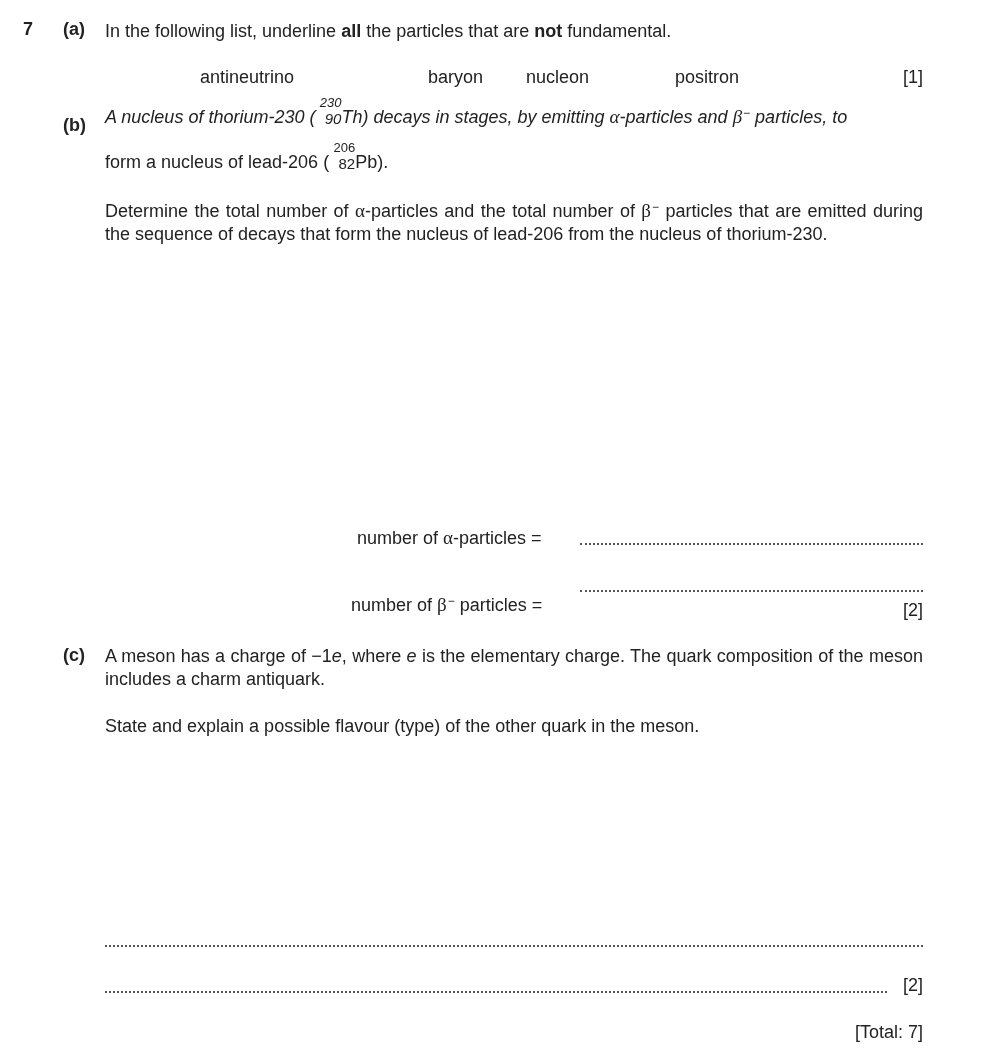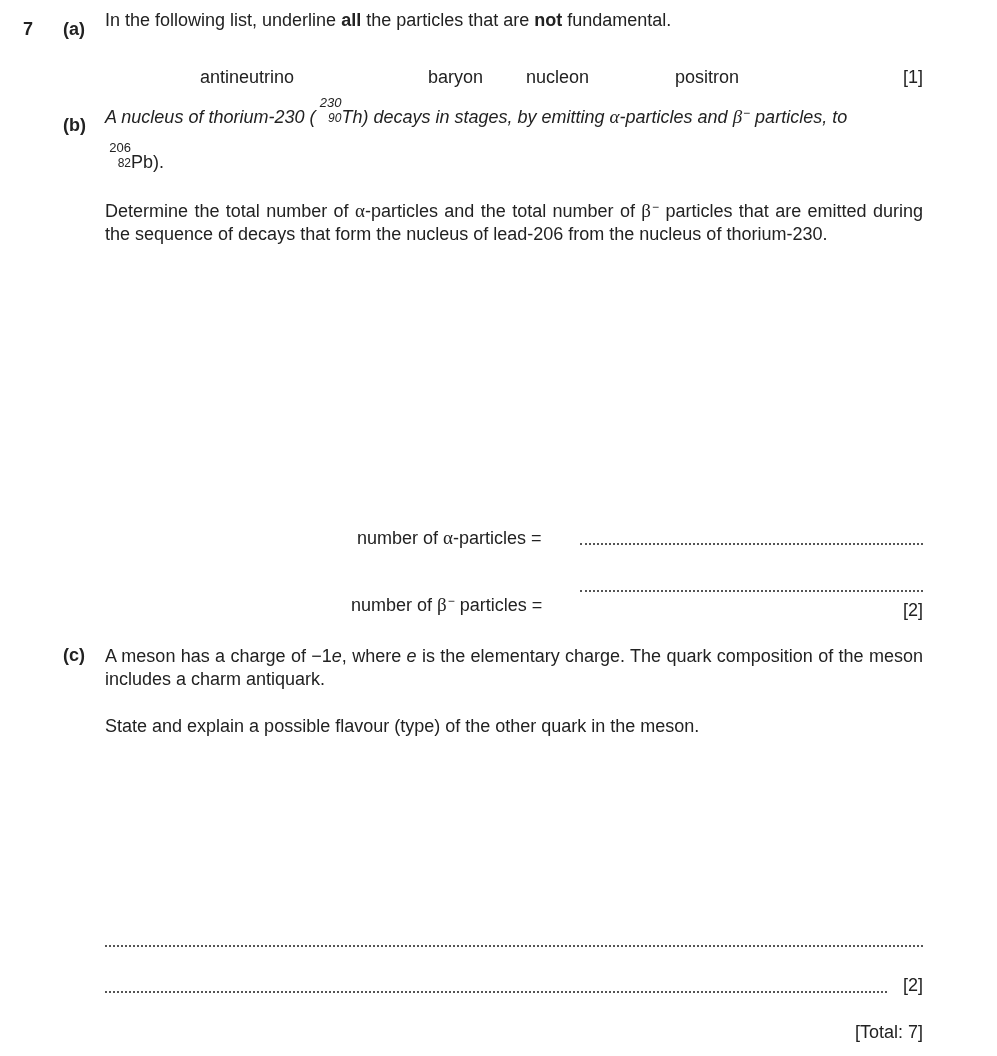--- a/index.html
+++ b/index.html
@@ -46,21 +46,21 @@
     position: absolute;
     right: 0;
     top: -9px;
     font-size: 13px;
     line-height: 13px;
   }
   .nuclide .atomic {
     position: absolute;
     right: 0;
     top: 7px;
-    font-size: 12px;
+    font-size: 15px;
     line-height: 13px;
   }
   .sup-minus {
     font-size: 12px;
     vertical-align: 6px;
     margin-left: 1px;
   }
   .greek { font-family: "Liberation Serif", serif; font-size: 19px; }
   .dotline {
     position: absolute;
@@ -73,36 +73,36 @@
     font-size: 16px;
     outline: none;
   }
 </style>
 </head>
 <body>
 
 <div class="abs qnum">7</div>
 
 <div class="abs part-label" style="top:19px;">(a)</div>
-<div class="abs text" style="top:10px;text-align:center;">
+<div class="abs text" style="top:21px;text-align:center;">
   <span>In the following list, underline </span><span class="bold">all</span><span> the particles that are </span><span class="bold">not</span><span> fundamental.</span>
 </div>
 
 <div class="particle" style="left:200px;">antineutrino</div>
 <div class="particle" style="left:392px;margin-left:36px;">baryon</div>
 <div class="particle" style="left:526px;">nucleon</div>
 <div class="particle" style="left:675px;">positron</div>
 <div class="abs marks" style="top:67px;">[1]</div>
 
 <div class="abs part-label" style="top:115px;">(b)</div>
 <div class="abs text" style="top:105px;font-style:italic;">
   <span>A nucleus of thorium-230 (</span><span class="nuclide"><span class="mass">230</span><span class="atomic">90</span></span><span>Th</span><span>) decays in stages, by emitting </span><span class="greek">α</span><span>-particles and </span><span class="greek">β</span><span class="sup-minus">−</span><span> particles, to</span>
 </div>
 <div class="abs text" style="top:150px;">
-  <span class="nuclide"><span class="mass">206</span><span class="atomic">82</span></span><span>Pb</span><span>).</span>
+  <span>form a nucleus of lead-206 (</span><span class="nuclide"><span class="mass">206</span><span class="atomic">82</span></span><span>Pb</span><span>).</span>
 </div>
 
 <div class="justify-block" style="top:196px;"><span>Determine the total number of </span><span class="greek">α</span><span>-particles and the total number of </span><span class="greek">β</span><span class="sup-minus">−</span><span> particles that are emitted during the sequence of decays that form the nucleus of lead-206 from the nucleus of thorium-230.</span></div>
 
 <div class="abs" style="left:357px; top:527px;text-align:center;">
   <span>number of </span><span class="greek">α</span><span>-particles =</span>
 </div>
 <input class="dotline" style="left: 580px; top: 523px; width: 343px;" type="text" value="">
 
 <div class="abs" style="left:351px; top:574px;margin-top:20px;">

